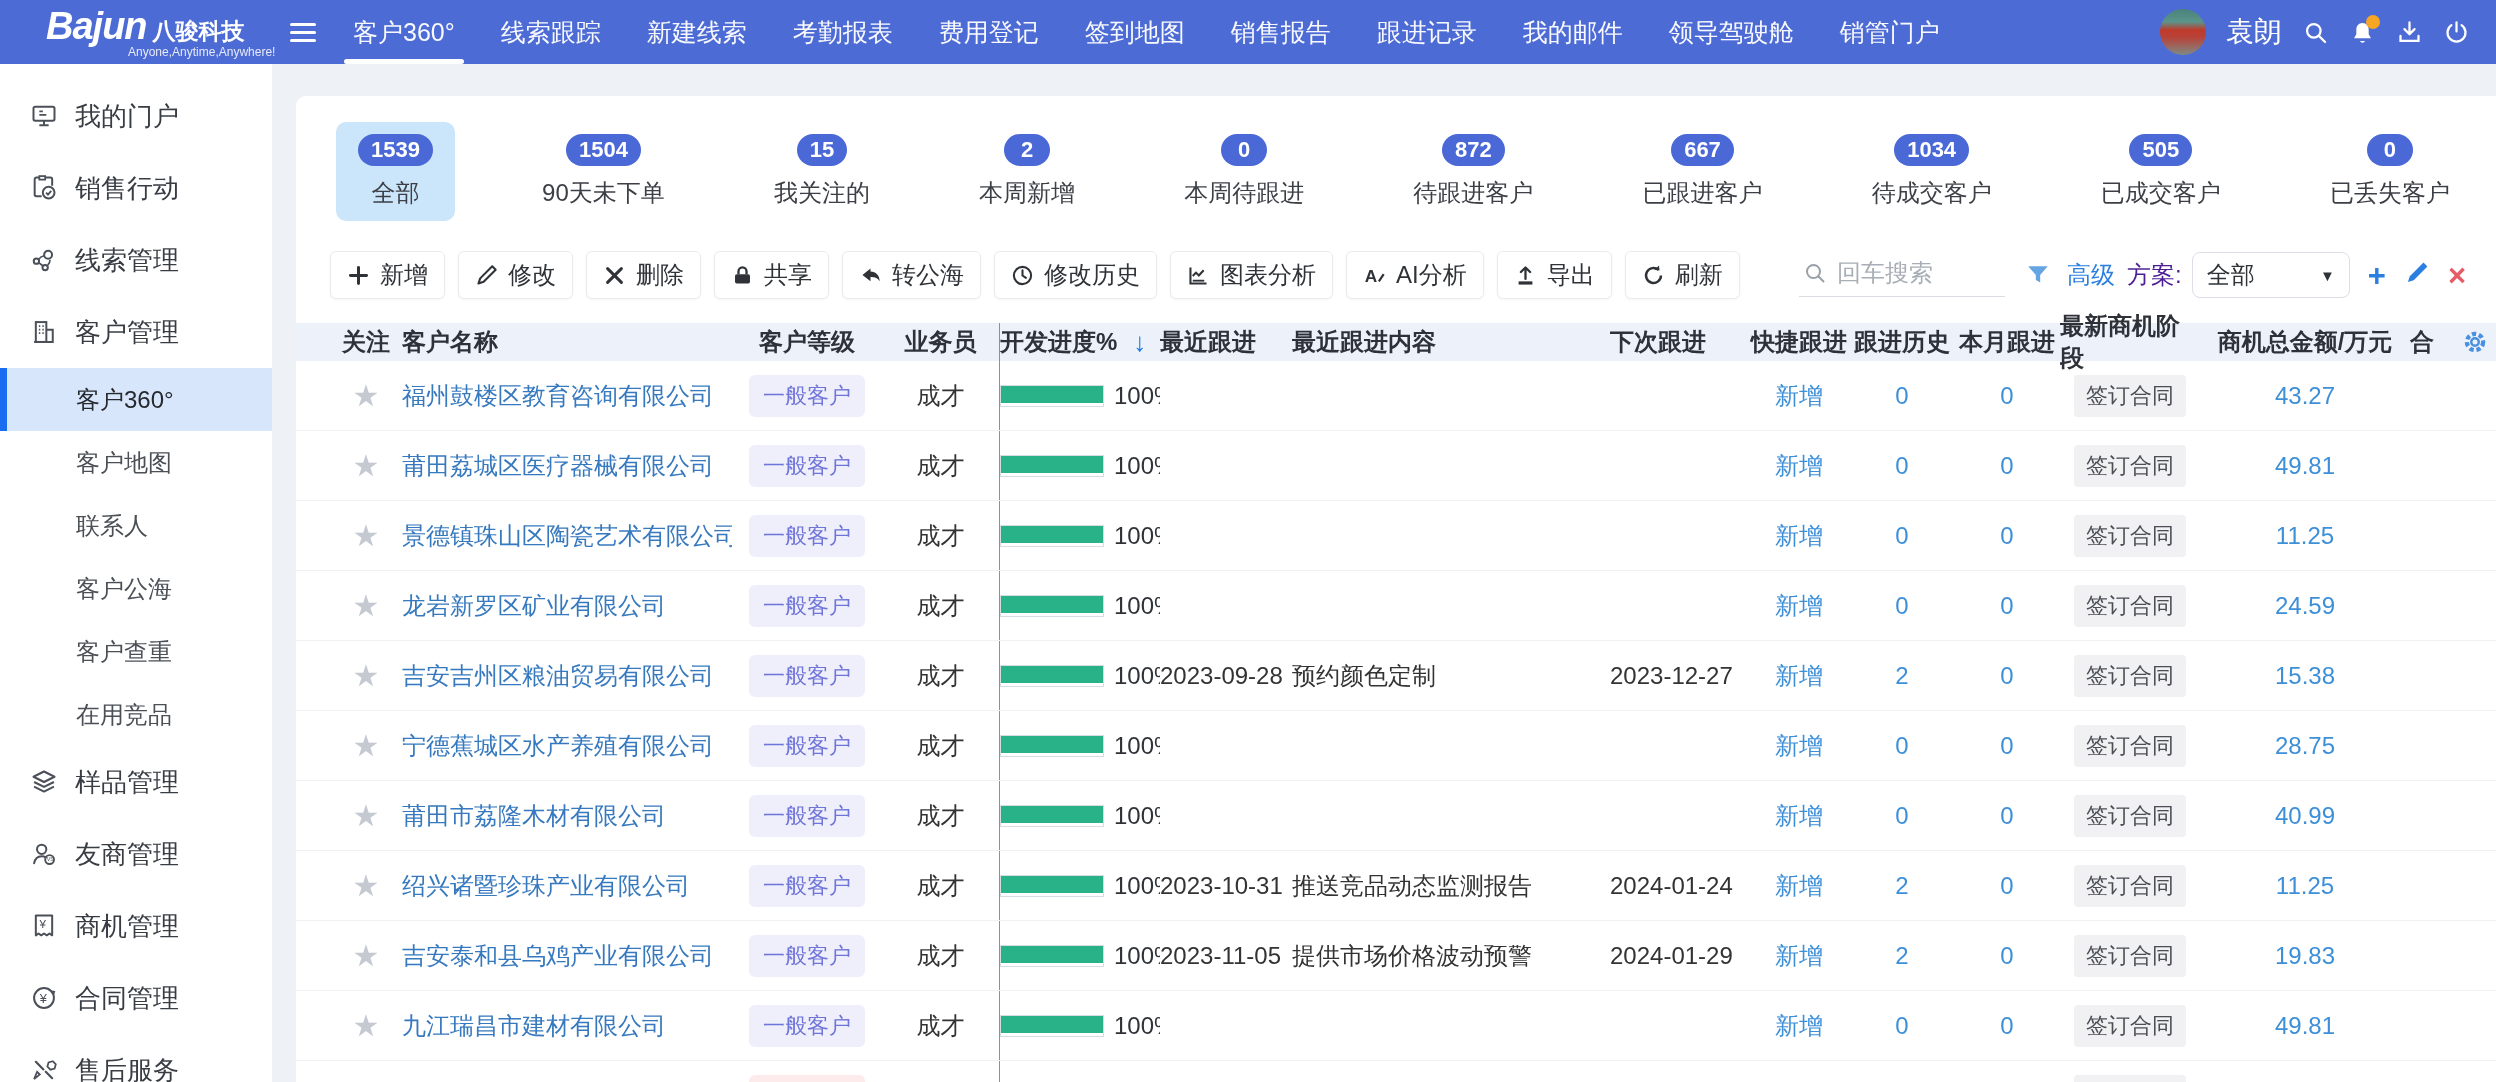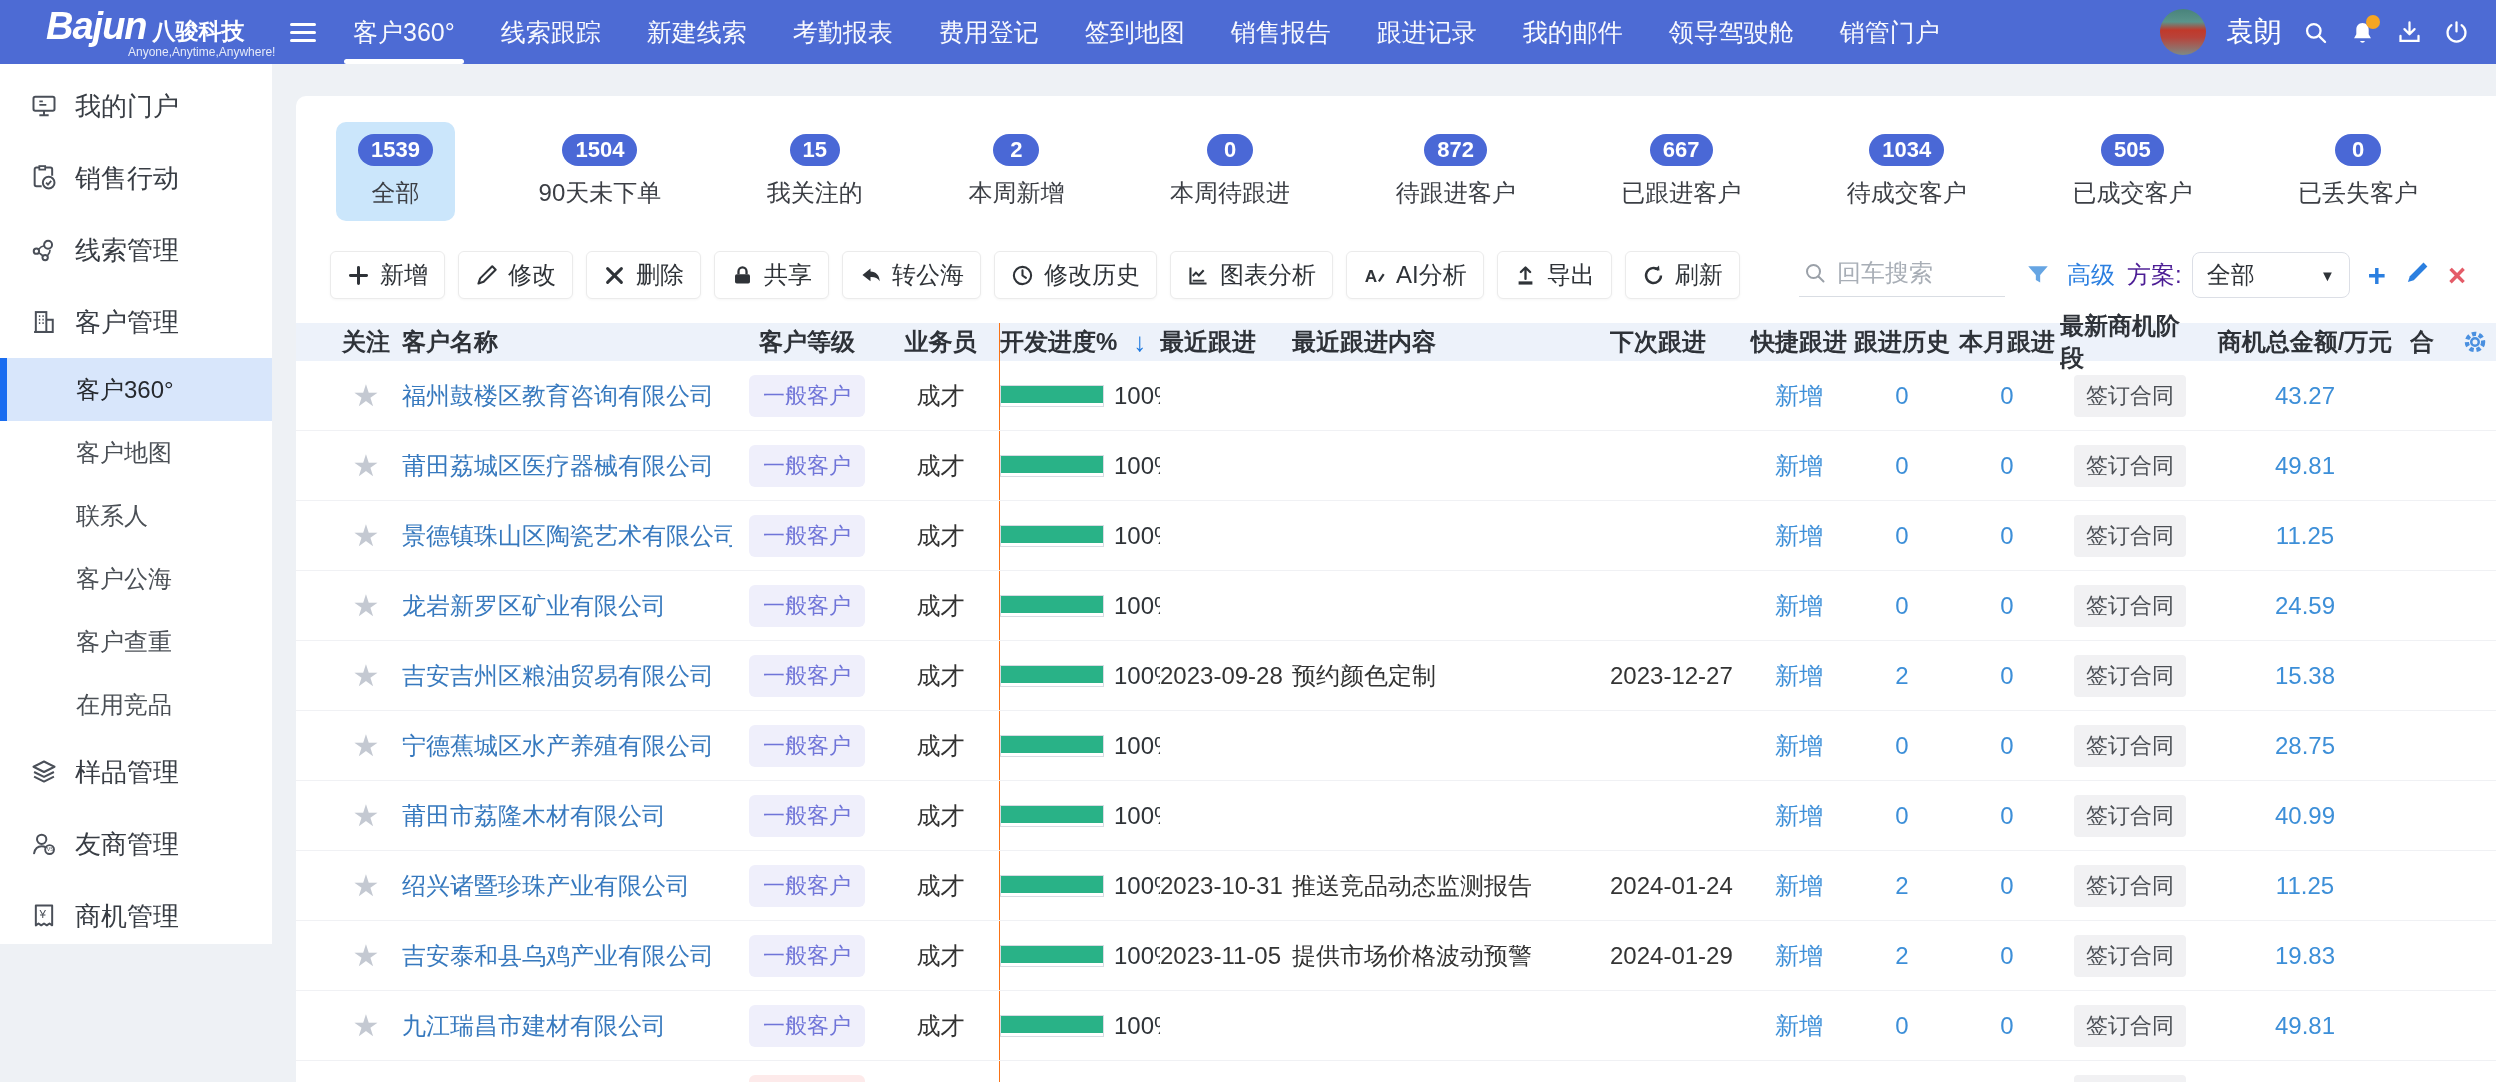--- a/index.html
+++ b/index.html
@@ -27,37 +27,37 @@
   .user-cluster { margin-left:auto; display:flex; align-items:center; gap:20px; padding-right:26px; }
   .avatar { width:46px; height:46px; border-radius:50%; flex:none; overflow:hidden;
     background:linear-gradient(180deg,#49837b 0%,#5a948b 28%,#c0392b 46%,#b8433a 62%,#7d8a84 100%); }
   .username { font-size:28px; }
   .tb-icon { width:27px; height:27px; color:#fff; cursor:pointer; position:relative; }
   .tb-icon svg { width:100%; height:100%; }
   .bell-wrap { position:relative; }
   .bell-dot { position:absolute; top:-4px; right:-4px; width:14px; height:14px;
     border-radius:50%; background:#f6a623; }
   
-  .sidebar { position:absolute; top:64px; left:0; width:272px; height:880px;
-    background:#fff; padding-top:6px; overflow:hidden; }
+  .sidebar { position:absolute; top:64px; left:0; width:272px; height:1018px;
+    background:#fff; padding-top:16px; overflow:hidden; }
   .side-item { display:flex; align-items:center; gap:17px; height:72px; padding-left:30px;
     font-size:26px; color:#383d44; cursor:pointer; }
   .side-item .sicon { width:28px; height:28px; color:#4a4f58; flex:none; }
   .side-item .sicon svg { width:100%; height:100%; }
   .sub-item { position:relative; display:flex; align-items:center; height:63px;
     padding-left:76px; font-size:24px; color:#4b5056; cursor:pointer; }
   .sub-item.active { background:#d8e6fb; color:#26292e; }
   .sub-item.active::before { content:""; position:absolute; left:0; top:0; bottom:0;
     width:7px; background:#1a6df0; }
   
   .main { position:absolute; left:272px; top:64px; width:2224px; height:1018px; background:#eef1f5; }
   .card { margin:32px 0 0 24px; width:2200px; height:986px; background:#fff;
     border-radius:10px 0 0 0; overflow:hidden; }
   
-  .stats { display:flex; justify-content:space-between; padding:26px 56px 0 40px; }
+  .stats { display:flex; justify-content:space-between; padding:26px 24px 0 40px; }
   .stat { display:flex; flex-direction:column; align-items:center; gap:11px;
     padding:12px 22px; border-radius:10px; min-width:112px; cursor:pointer; }
   .stat.active { background:#cbe6fb; }
   .stat-pill { min-width:46px; height:32px; padding:0 13px; border-radius:16px;
     background:#4a68d6; color:#fff; font-size:22px; font-weight:bold;
     display:flex; align-items:center; justify-content:center; }
   .stat-label { font-size:24px; color:#3c3f45; white-space:nowrap; }
   
   .toolbar { display:flex; align-items:center; margin:30px 30px 0 34px; }
   .tbtn { display:flex; align-items:center; gap:10px; height:48px; padding:0 16px;

